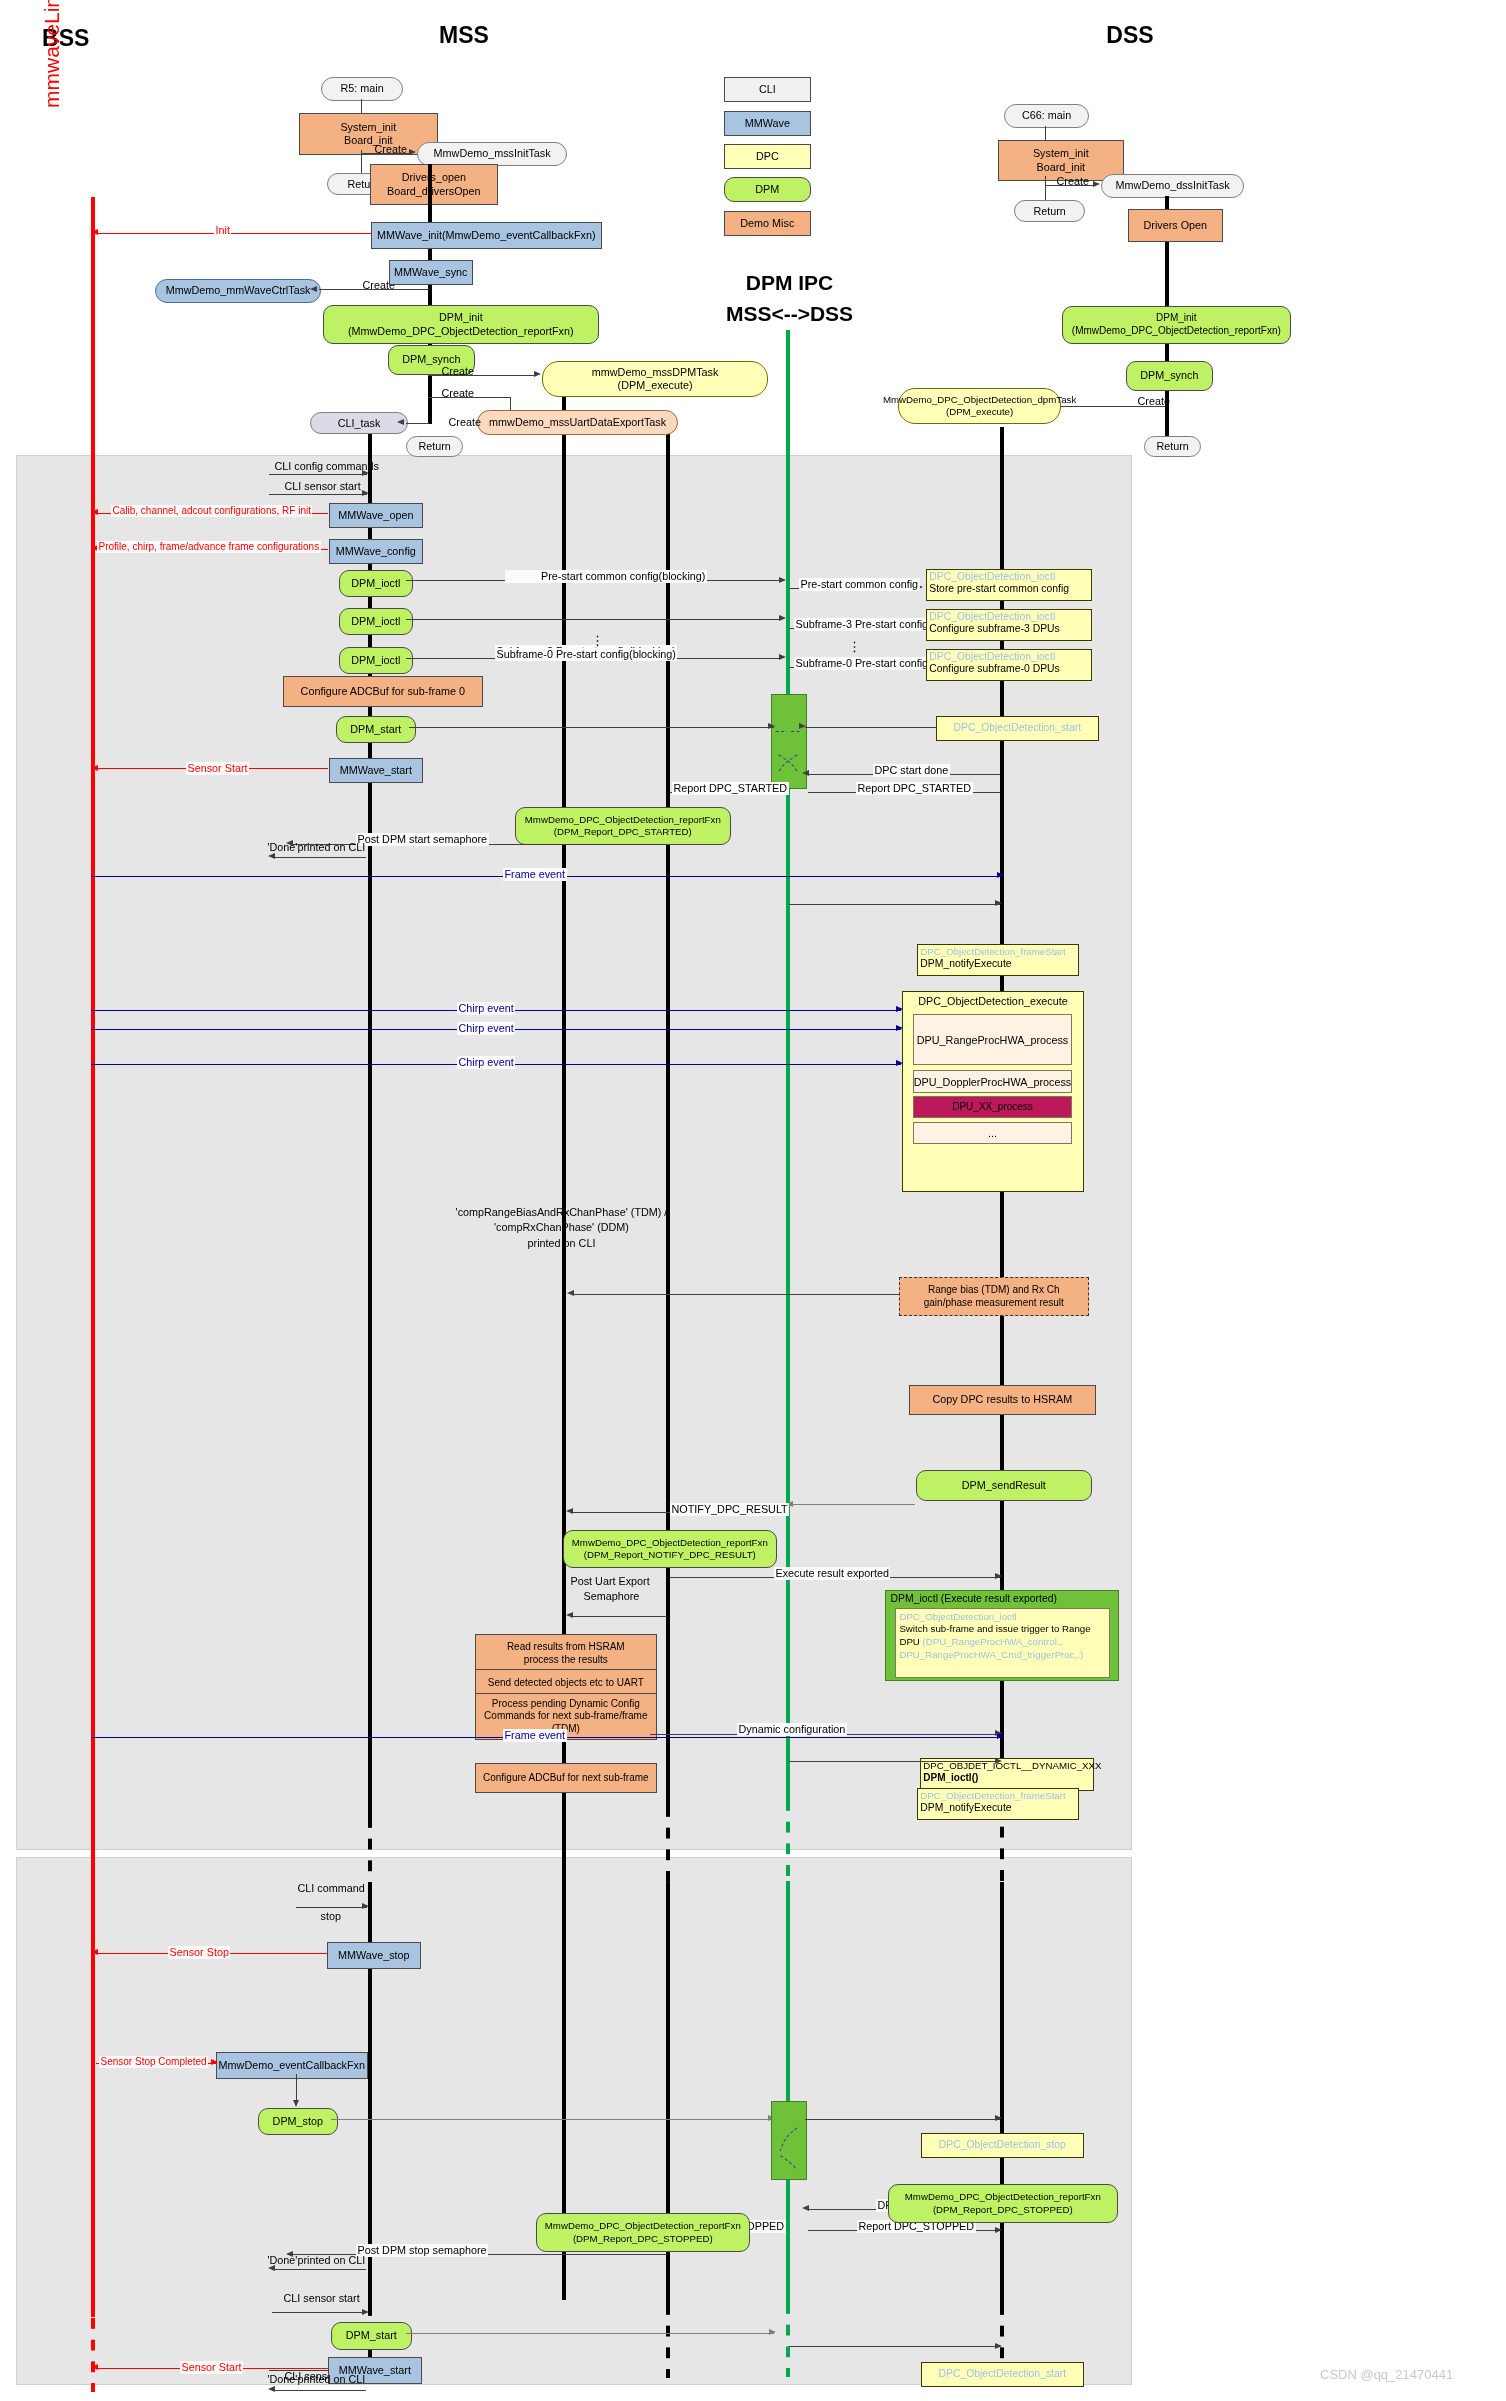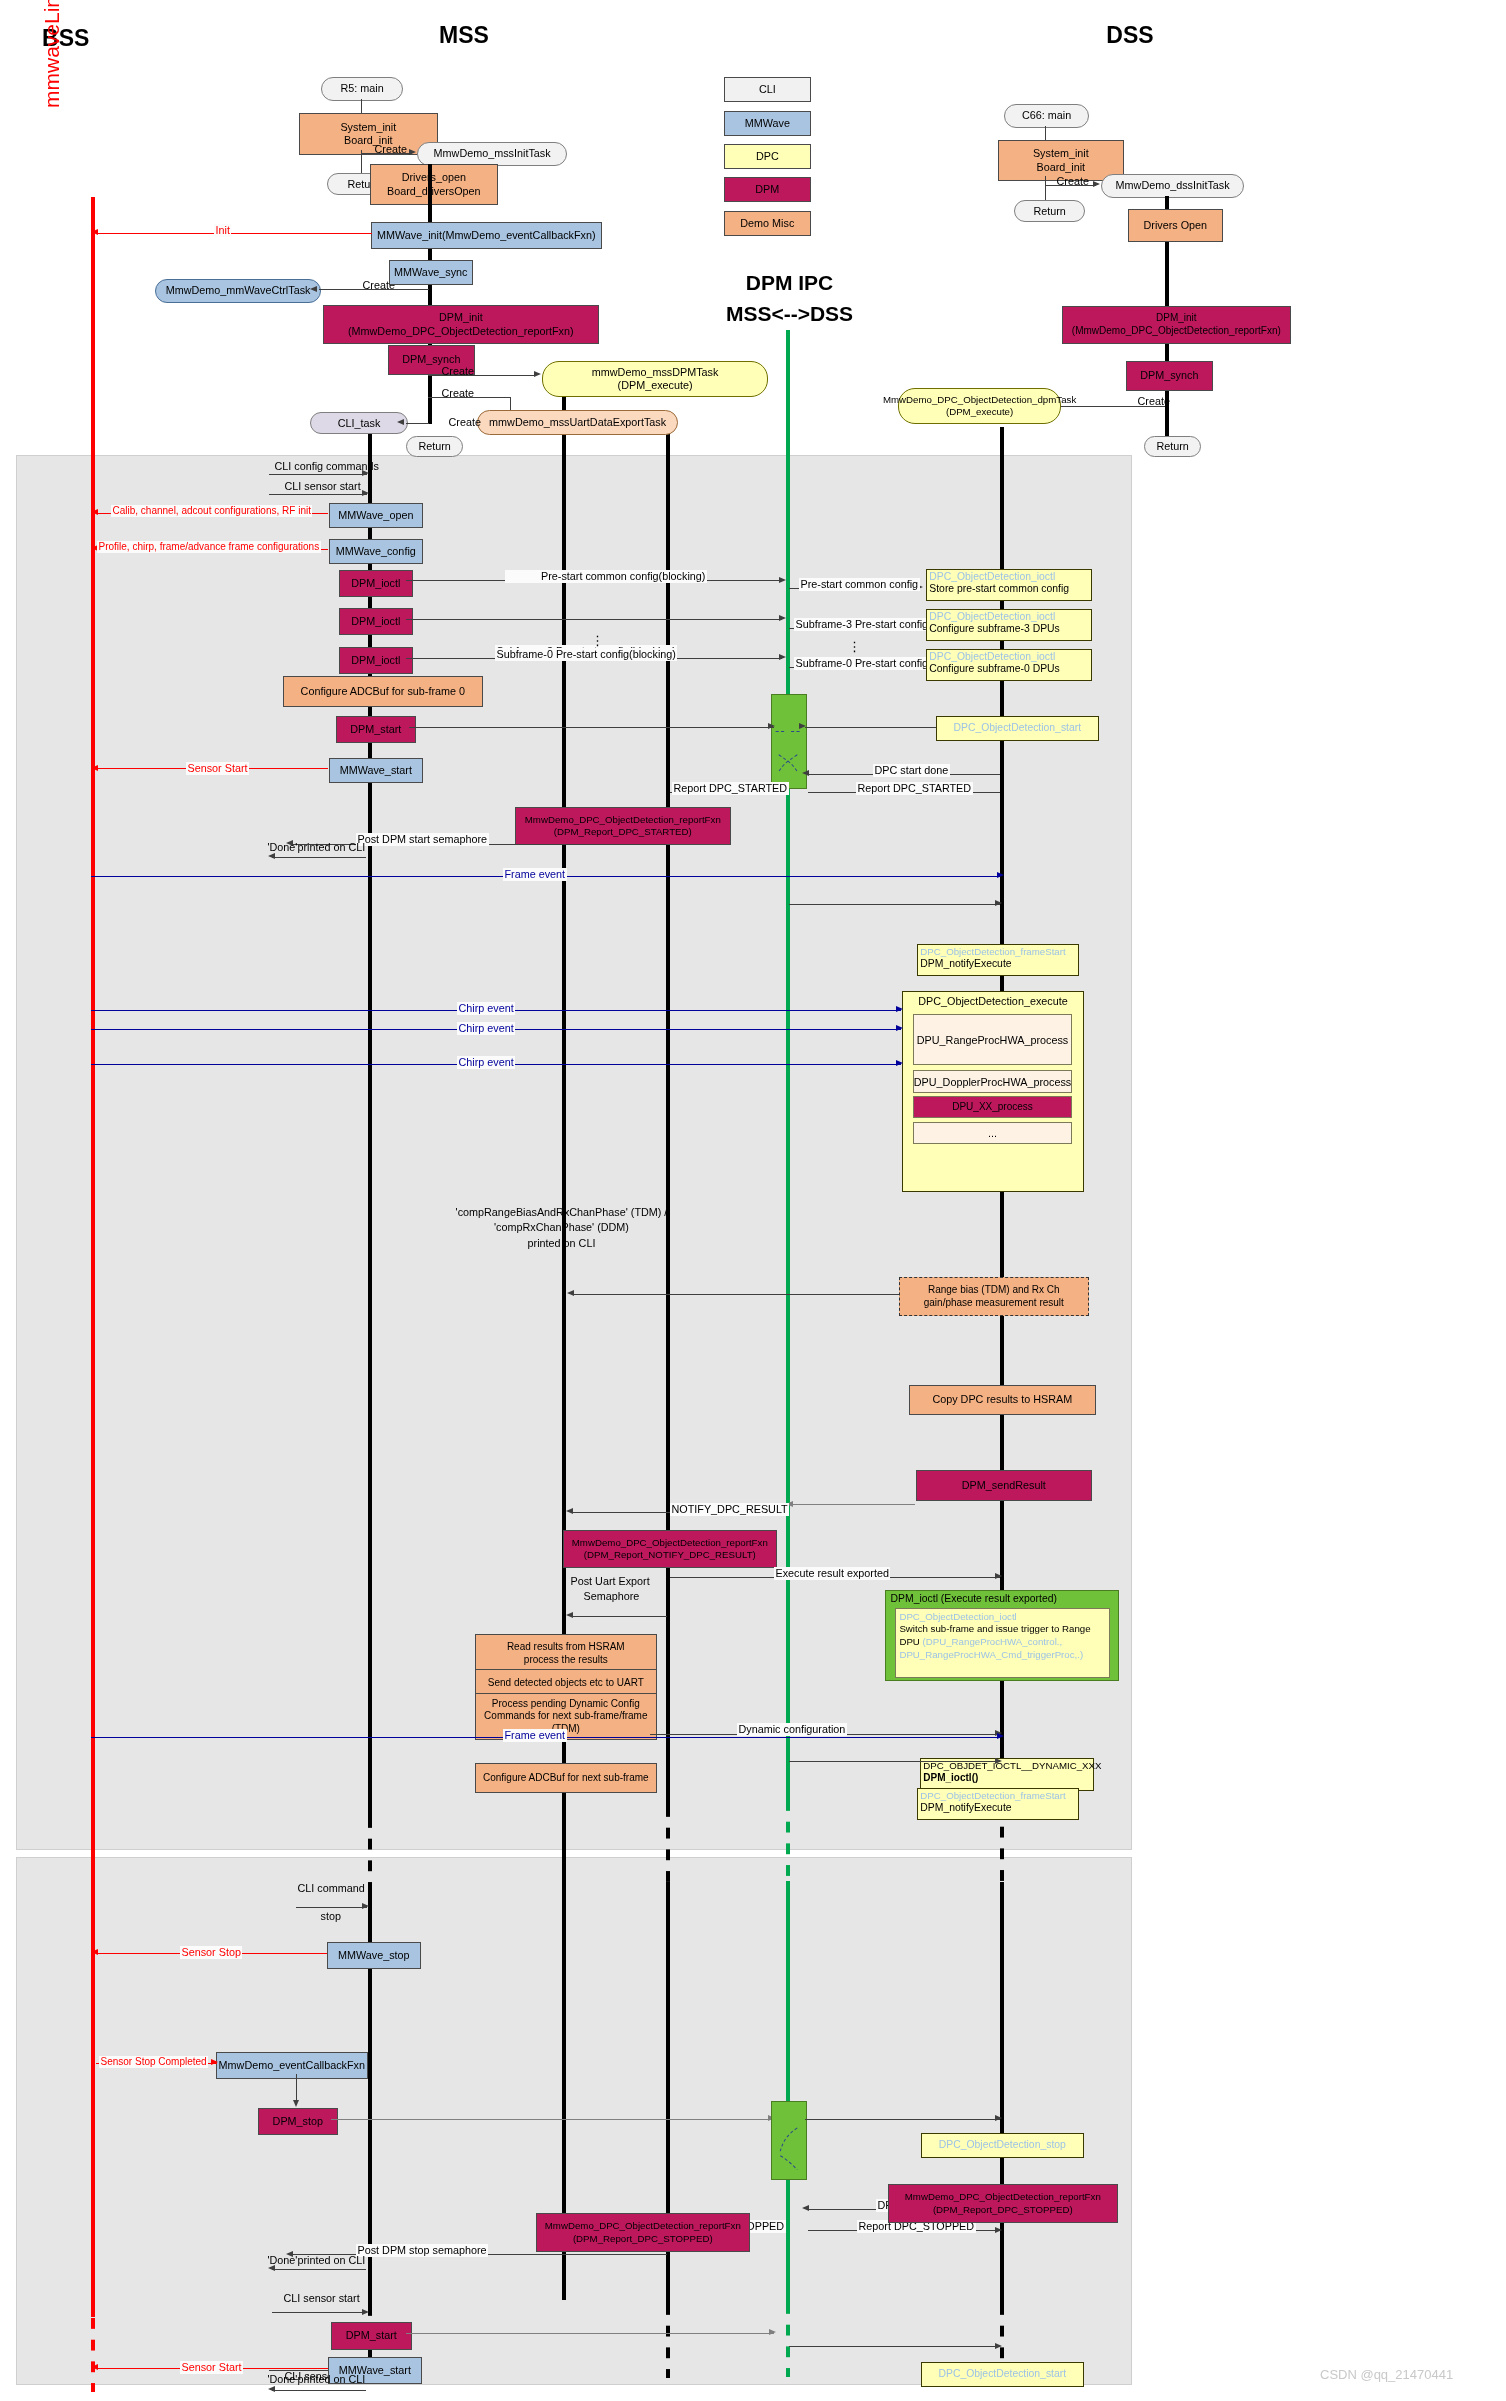--- a/index.html
+++ b/index.html
@@ -26,21 +26,21 @@
   .vertlabel{position:absolute;color:#ff0000;font-size:21px;font-weight:400;
     transform:rotate(-90deg);transform-origin:left top;white-space:nowrap;}
   .ipclabel{position:absolute;font-weight:bold;font-size:21px;text-align:center;color:#000;line-height:1.35;}
 
   
   .box{position:absolute;border:0.8px solid #4a4a4a;display:flex;flex-direction:column;
     align-items:center;justify-content:center;text-align:center;font-size:10.8px;
     line-height:1.25;color:#000;padding:1.5px 2.3px;}
   .box.orange{background:#f4b183;}
   .box.blue{background:#a8c4e0;}
-  .box.green{background:#be185d;}
+  .box.green{background:#bef264;border-radius:10px;}
   .box.yellow{background:#ffffb8;}
   .box.cli{background:#f1f1f1;}
   .box.dashedborder{border:0.8px dashed #333;background:#f4b183;}
   .pill{position:absolute;border:0.8px solid #7f7f7f;border-radius:17px;background:#f2f2f2;
     display:flex;align-items:center;justify-content:center;text-align:center;font-size:10.8px;color:#000;
     line-height:1.2;padding:0 4.6px;}
   .pill.yellow{background:#ffffb8;border-color:#6f6f00;}
   .pill.blue{background:#a8c4e0;border-color:#4a6f96;}
   .pill.pale{background:#fbd9bf;border-color:#9a6a3a;}
   .pill.lav{background:#ded9e6;border-color:#7f7f7f;}
@@ -442,21 +442,21 @@
   </div>
 
   <div class="lbl plain" style="left:296px;top:1882px;">CLI command</div>
   <div class="hline" style="left:296px;top:1907px;width:71px;"></div>
   <div class="ah right" style="left:362px;top:1903px;"></div>
   <div class="lbl plain" style="left:319px;top:1910px;">stop</div>
 
   <div class="box blue" style="left:327px;top:1942px;width:87px;height:21.7px;">MMWave_stop</div>
   <div class="hline red" style="left:96px;top:1953px;width:231px;"></div>
   <div class="ah left red" style="left:91px;top:1949px;"></div>
-  <div class="lbl red" style="left:180px;top:1946px;">Sensor Stop</div>
+  <div class="lbl red" style="left:168px;top:1946px;">Sensor Stop</div>
 
   <div class="box blue" style="left:216px;top:2052px;width:145px;height:21.7px;text-align:center;">MmwDemo_eventCallbackFxn</div>
   <div class="hline red" style="left:96px;top:2063px;width:121px;"></div>
   <div class="ah right red" style="left:211px;top:2059px;"></div>
   <div class="lbl red" style="left:99px;top:2056px;font-size:10px;">Sensor Stop Completed</div>
   <div class="vline" style="left:296px;top:2074px;height:28px;"></div>
   <div class="ah down" style="left:293px;top:2100px;"></div>
 
   <div class="box green" style="left:258px;top:2108px;width:73px;height:21.7px;">DPM_stop</div>
   <div class="hline gray" style="left:331px;top:2119px;width:441px;"></div>

